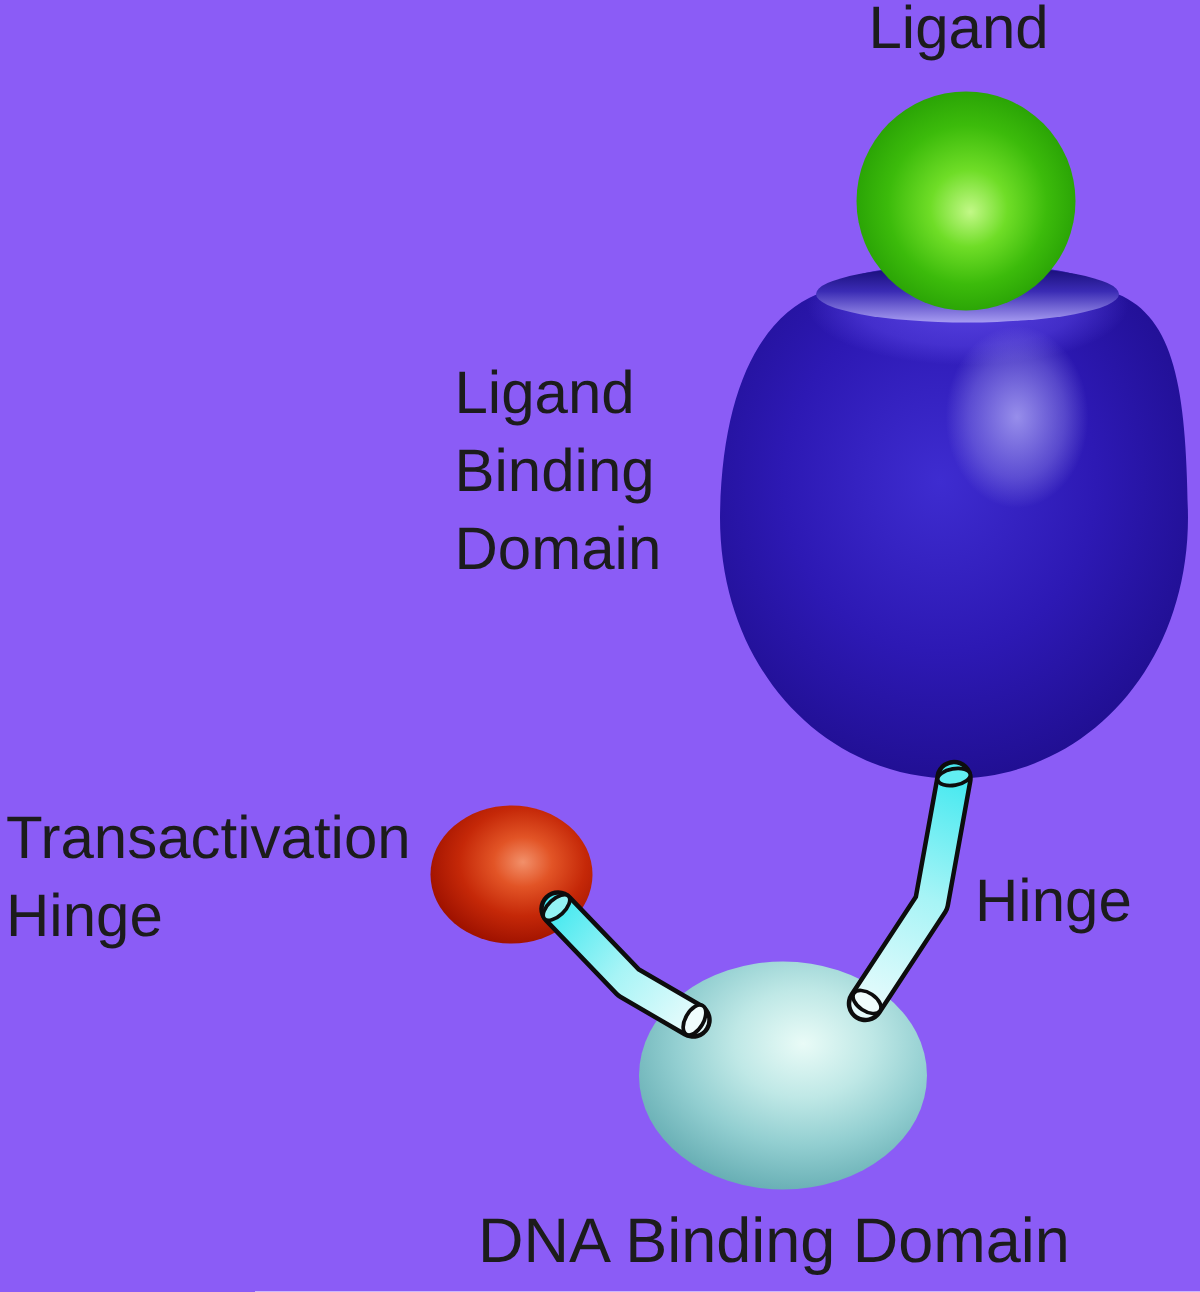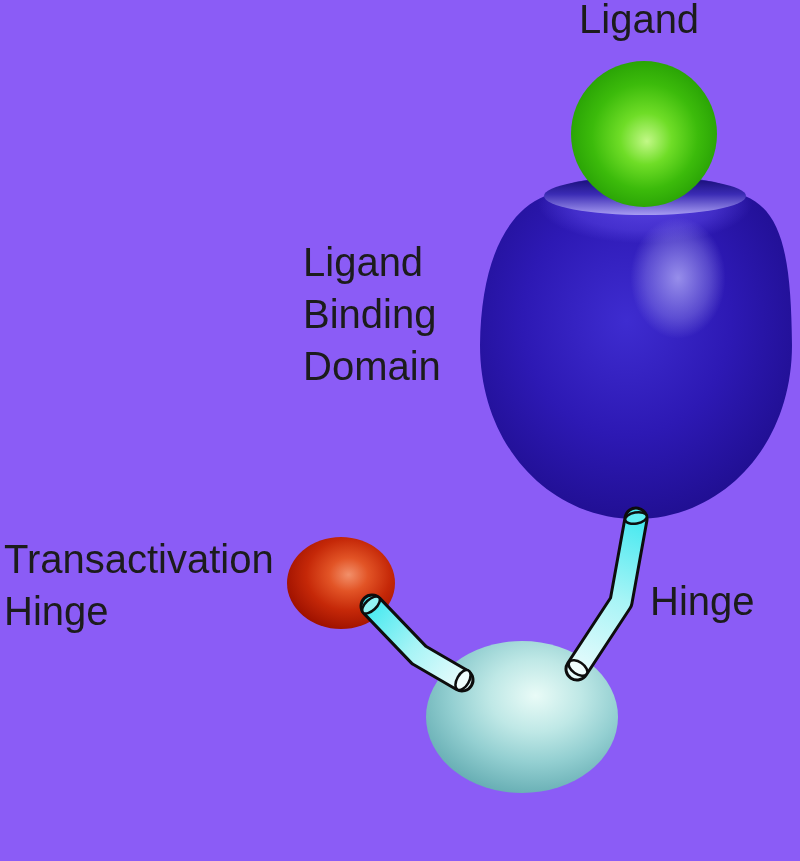--- a/index.html
+++ b/index.html
@@ -141,14 +141,15 @@
 
   <div class="label label-lbd">Ligand
 Binding
 Domain</div>
 
   <div class="label label-tad">Transactivation
 Hinge</div>
 
   <div class="label label-hinge">Hinge</div>
 
+  <div class="label label-dbd">DNA Binding Domain</div>
 
 </div>
 
 </body></html>

